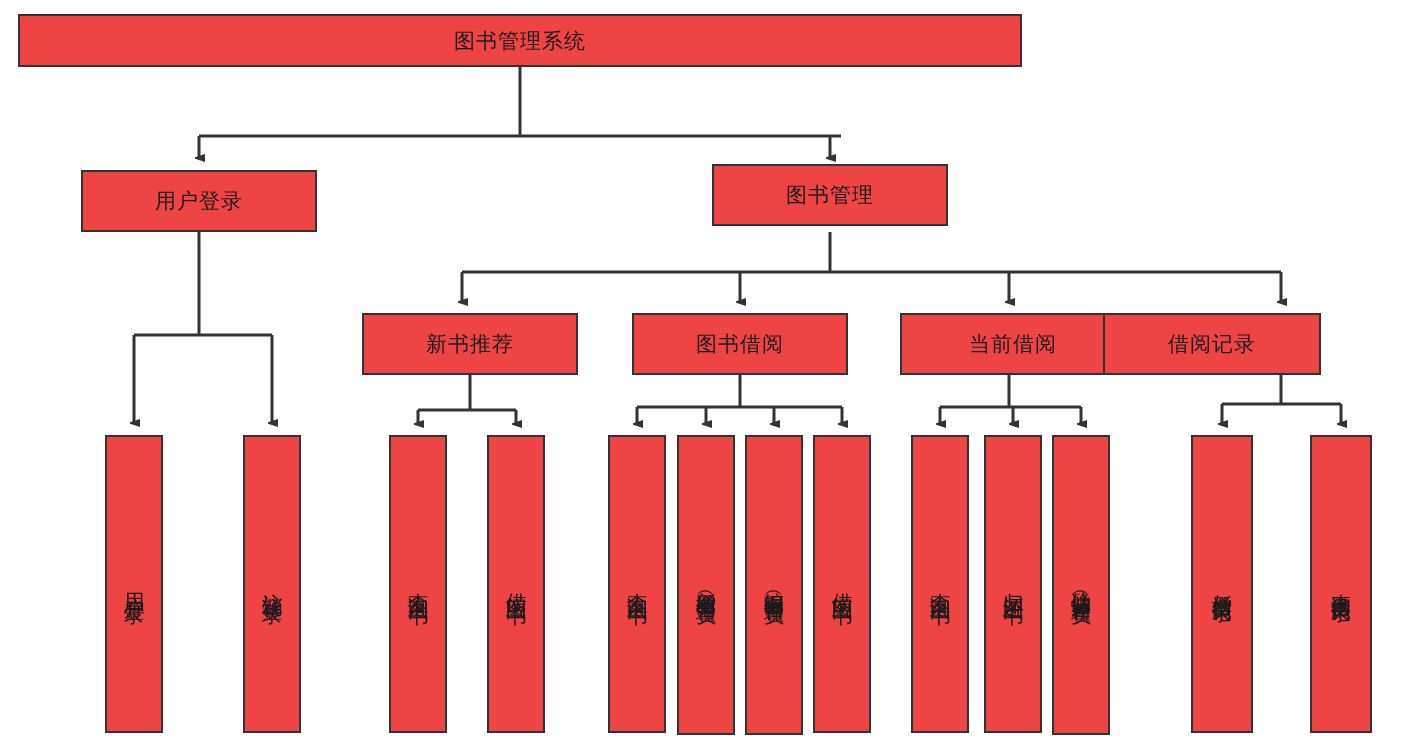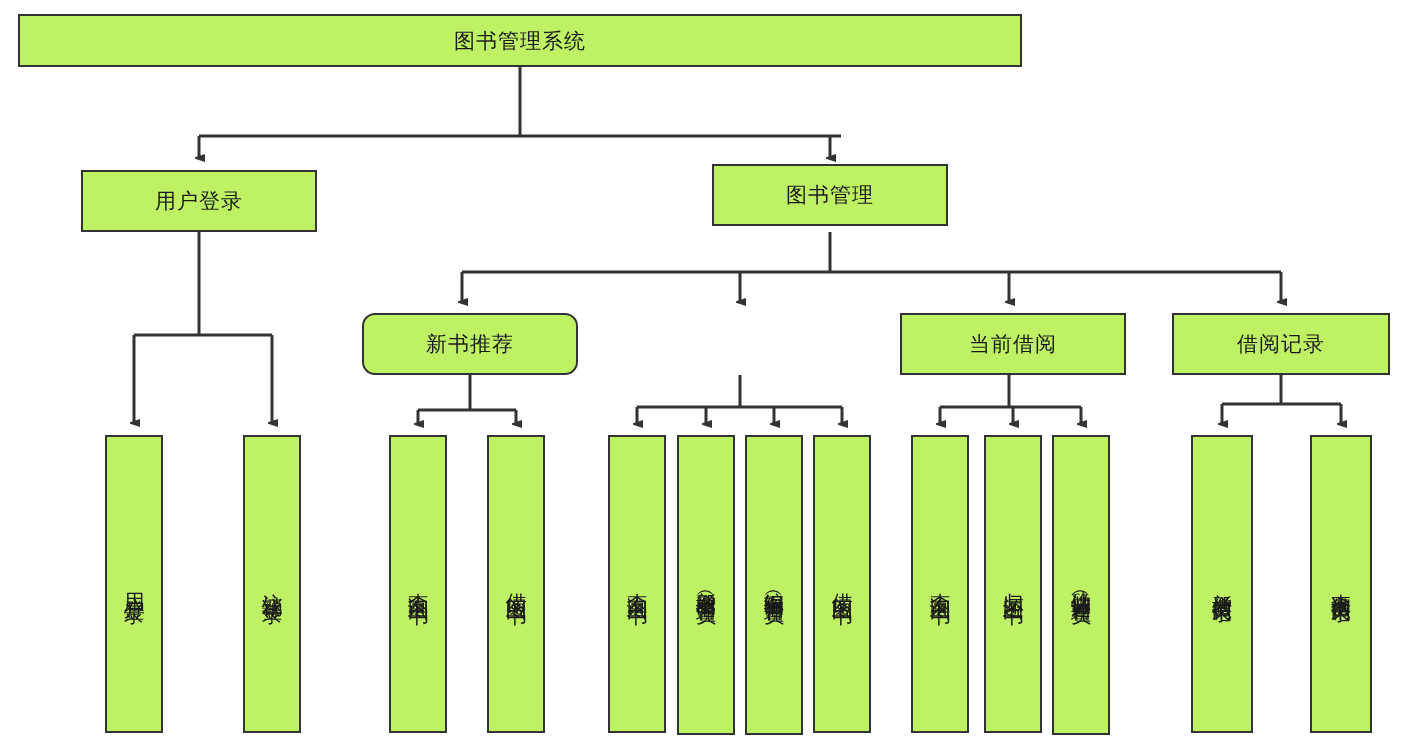--- a/index.html
+++ b/index.html
@@ -22,21 +22,21 @@
     left: 0;
     top: 0;
     width: 1405px;
     height: 747px;
     pointer-events: none;
   }
   .node {
     position: absolute;
     box-sizing: border-box;
     border: 2px solid #333333;
-    background: #bef264;
+    background: #ef4444;
     display: flex;
     align-items: center;
     justify-content: center;
     color: #1a1a1a;
   }
   .node.horiz {
     font-size: 21px;
     letter-spacing: 1px;
     line-height: 1.2;
     white-space: nowrap;
@@ -116,23 +116,24 @@
       <path d="M1222,404 L1222,424" marker-end="url(#arrow)"></path>
       <path d="M1341,404 L1341,424" marker-end="url(#arrow)"></path>
     </g>
   </svg>
 
   <div class="node horiz" id="root-node" style="left: 18px; top: 14px; width: 1004px; height: 53px;">图书管理系统</div>
 
   <div class="node horiz" id="l2-0" style="left: 81px; top: 170px; width: 236px; height: 62px;">用户登录</div>
   <div class="node horiz" id="l2-1" style="left: 712px; top: 164px; width: 236px; height: 62px;">图书管理</div>
 
-  <div class="node horiz" id="l3-0" style="left: 362px; top: 313px; width: 216px; height: 62px; border-radius: 13px;">新书推荐</div>
+  <div class="node horiz" id="l3-0" style="left: 362px; top: 313px; width: 216px; height: 62px;">新书推荐</div>
+  <div class="node horiz" id="l3-1" style="left: 632px; top: 313px; width: 216px; height: 62px;">图书借阅</div>
   <div class="node horiz" id="l3-2" style="left: 900px; top: 313px; width: 226px; height: 62px;">当前借阅</div>
-  <div class="node horiz" id="l3-3" style="left: 1172px; top: 313px; width: 218px; height: 62px;">借阅记录</div>
+  <div class="node horiz" id="l3-3" style="left: 1103px; top: 313px; width: 218px; height: 62px;">借阅记录</div>
 
   <div class="node vert" id="leaf-0" style="left: 105px; top: 435px; width: 58px; height: 298px;">用户登录</div>
   <div class="node vert" id="leaf-1" style="left: 243px; top: 435px; width: 58px; height: 298px;">注销登录</div>
   <div class="node vert" id="leaf-2" style="left: 389px; top: 435px; width: 58px; height: 298px;">查询图书</div>
   <div class="node vert" id="leaf-3" style="left: 487px; top: 435px; width: 58px; height: 298px;">借阅图书</div>
   <div class="node vert" id="leaf-4" style="left: 608px; top: 435px; width: 58px; height: 298px;">查询图书</div>
   <div class="node vert tall" id="leaf-5" style="left: 677px; top: 435px; width: 58px; height: 300px;">新增图书（管理员）</div>
   <div class="node vert tall" id="leaf-6" style="left: 745px; top: 435px; width: 58px; height: 300px;">编辑图书（管理员）</div>
   <div class="node vert" id="leaf-7" style="left: 813px; top: 435px; width: 58px; height: 298px;">借阅图书</div>
   <div class="node vert" id="leaf-8" style="left: 911px; top: 435px; width: 58px; height: 298px;">查询图书</div>

